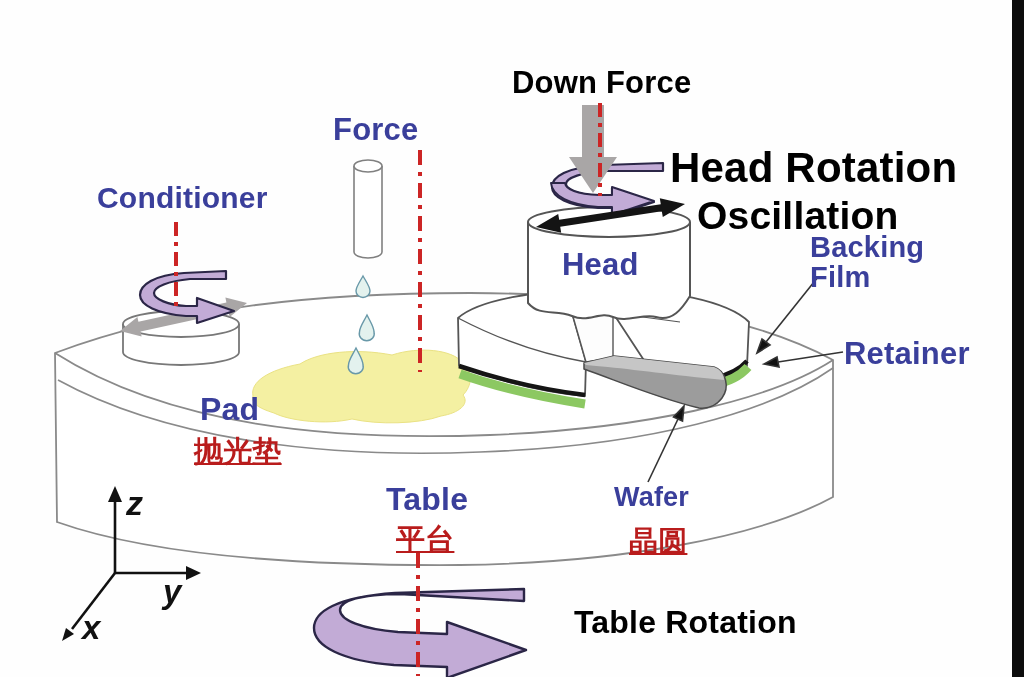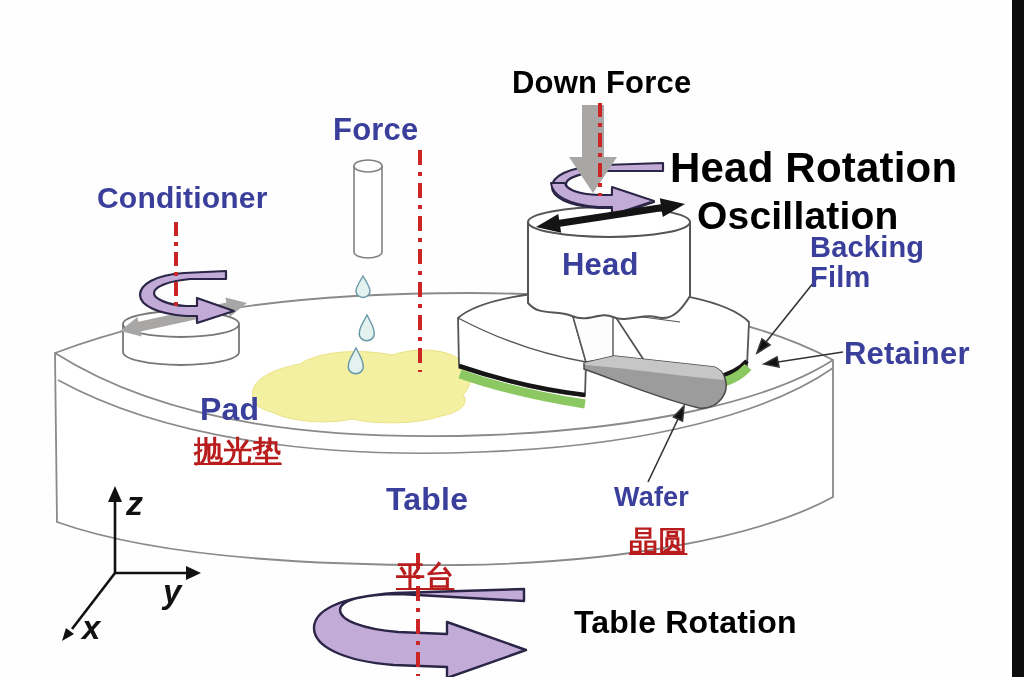--- a/index.html
+++ b/index.html
@@ -129,21 +129,21 @@
   <span>Backing</span>
   <span>Film</span>
 </div>
 <div class="lbl blue two" style="left:844px; top:339px; font-size:31px;">
   <span>Retainer</span>
 </div>
 
 <div class="lbl blue" style="left:200px; top:393px; font-size:32px;">Pad</div>
 <div class="lbl zh" style="left:194px; top:437px; font-size:29px;">抛光垫</div>
 <div class="lbl blue" style="left:386px; top:483px; font-size:32px;">Table</div>
-<div class="lbl zh" style="left:396px; top:525px; font-size:29px;margin-top:37px;">平台</div>
+<div class="lbl zh" style="left:396px; top:525px; font-size:29px;">平台</div>
 <div class="lbl blue" style="left:614px; top:484px; font-size:27px;">Wafer</div>
 <div class="lbl zh" style="left:629px; top:527px; font-size:29px;">晶圆</div>
 
 <div class="lbl black" style="left:530px; top:606px; font-size:32px;margin-left:44px;">Table Rotation</div>
 
 <div class="lbl axis" style="left:126px; top:486px; font-size:34px;">z</div>
 <div class="lbl axis" style="left:163px; top:575px; font-size:33px;">y</div>
 <div class="lbl axis" style="left:82px;  top:611px; font-size:33px;">x</div>
 
 <div class="right-border"></div>

